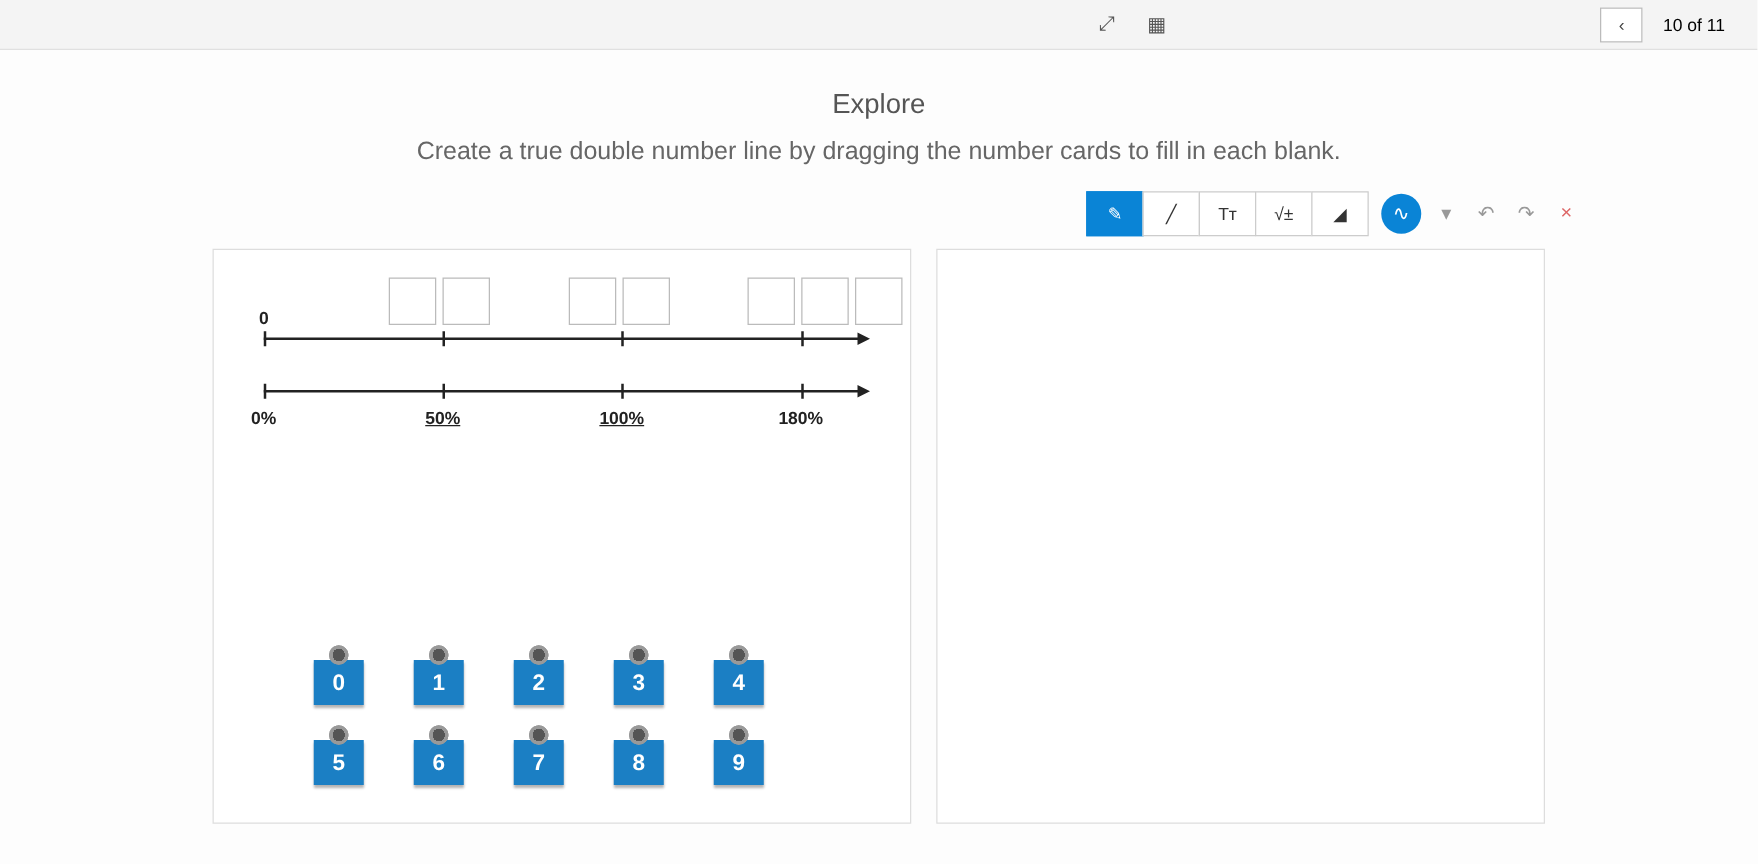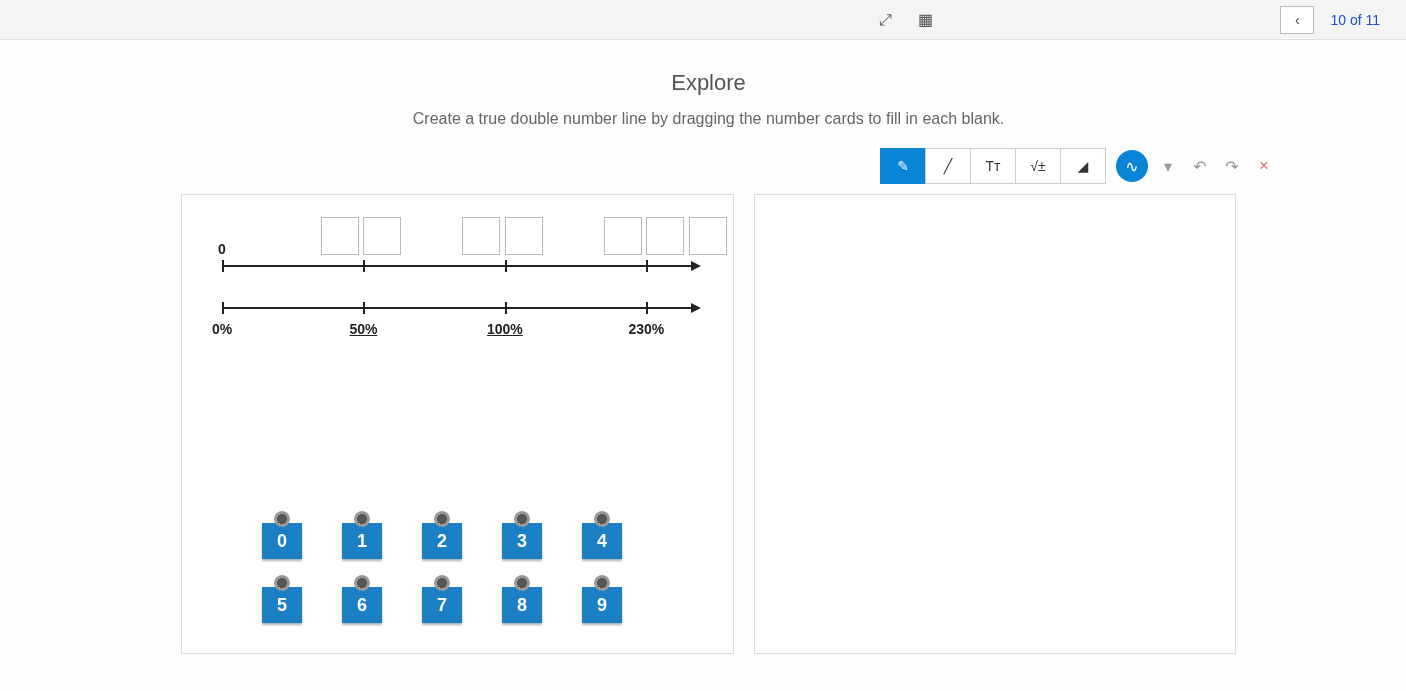--- a/index.html
+++ b/index.html
@@ -32,38 +32,37 @@
     background: #fff;
     display: flex;
     align-items: center;
     justify-content: center;
     font-size: 14px;
     color: #444;
     cursor: pointer;
   }
   .page-count {
     font-size: 14px;
-    color: #1d4ed8;
+    color: #000000;
     margin-left: 6px;
     margin-right: 6px;
   }
   .content {
     padding: 20px 40px;
-    margin-left: 11px;
   }
   .title {
     text-align: center;
     font-size: 22px;
     color: #555;
     margin-top: 10px;
     font-weight: 400;
   }
   .instruction {
     text-align: center;
-    font-size: 16px;
+    font-size: 20px;
     color: #666;
     margin-top: 14px;
   }
   .toolbar {
     display: flex;
     align-items: center;
     gap: 0;
     margin-top: 20px;
     margin-left: 830px;
   }
@@ -255,21 +254,21 @@
 
         <div class="line-wrap second">
           <div class="line" id="line-bottom">
               <div class="tick" style="left: 0%;"></div>
               <div class="tick-label" style="left: 0%;">0%</div>
               <div class="tick" style="left: 30%;"></div>
               <div class="tick-label" style="left: 30%; text-decoration: underline;">50%</div>
               <div class="tick" style="left: 60%;"></div>
               <div class="tick-label" style="left: 60%; text-decoration: underline;">100%</div>
               <div class="tick" style="left: 90%;"></div>
-              <div class="tick-label" style="left: 90%;">230%</div>
+              <div class="tick-label" style="left: 90%;">180%</div>
             </div>
         </div>
 
       </div>
 
       <div class="cards" id="cards">
           <div class="card-row">
             <div class="card">0</div>
             <div class="card">1</div>
             <div class="card">2</div>

